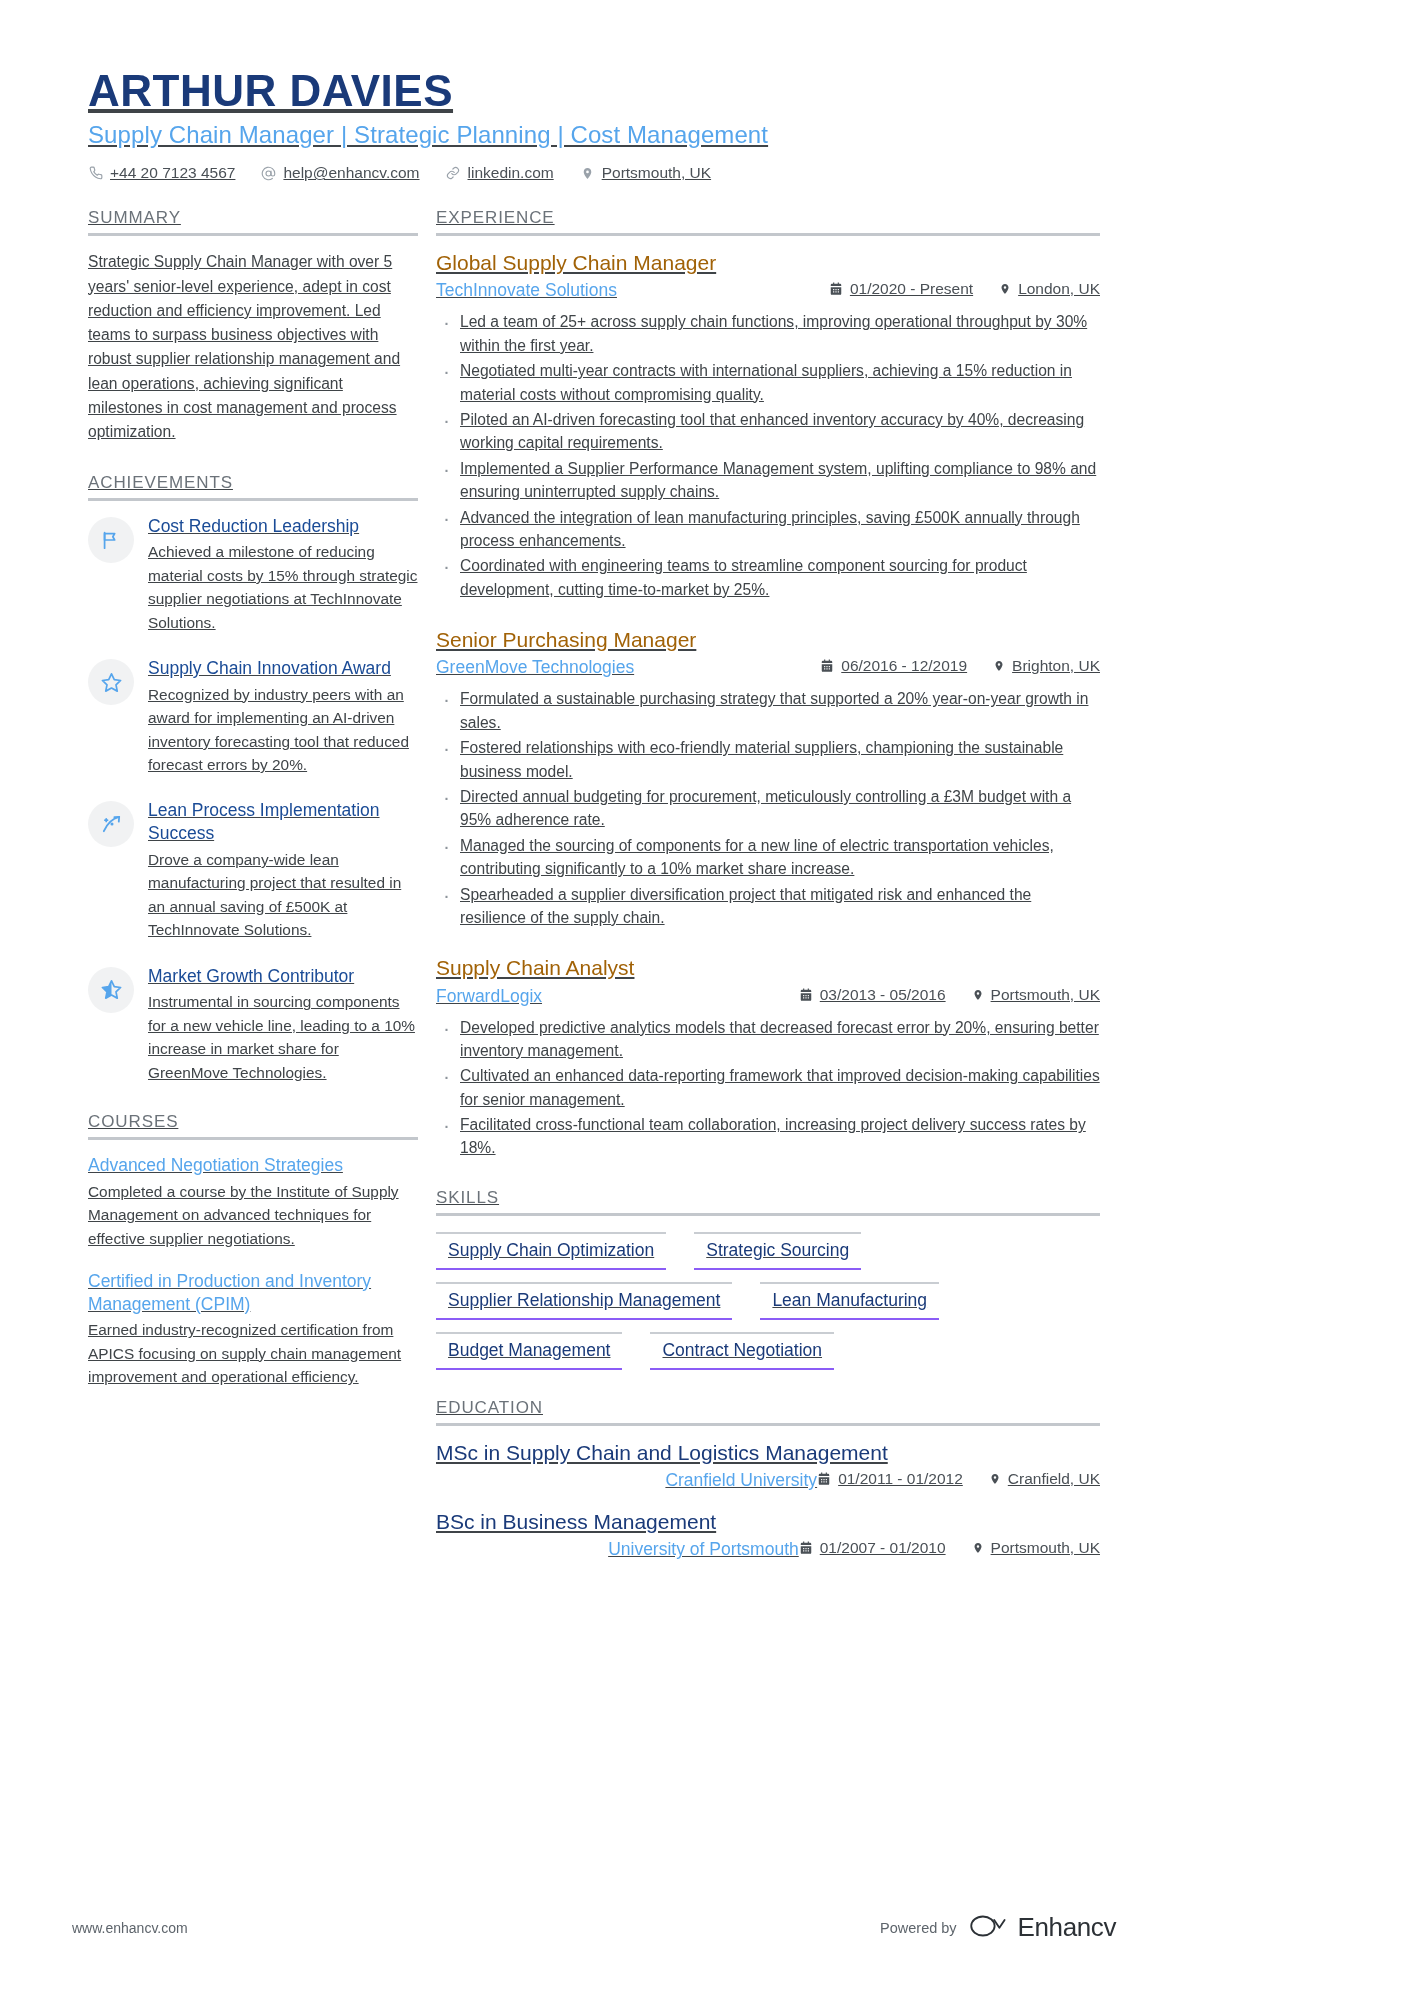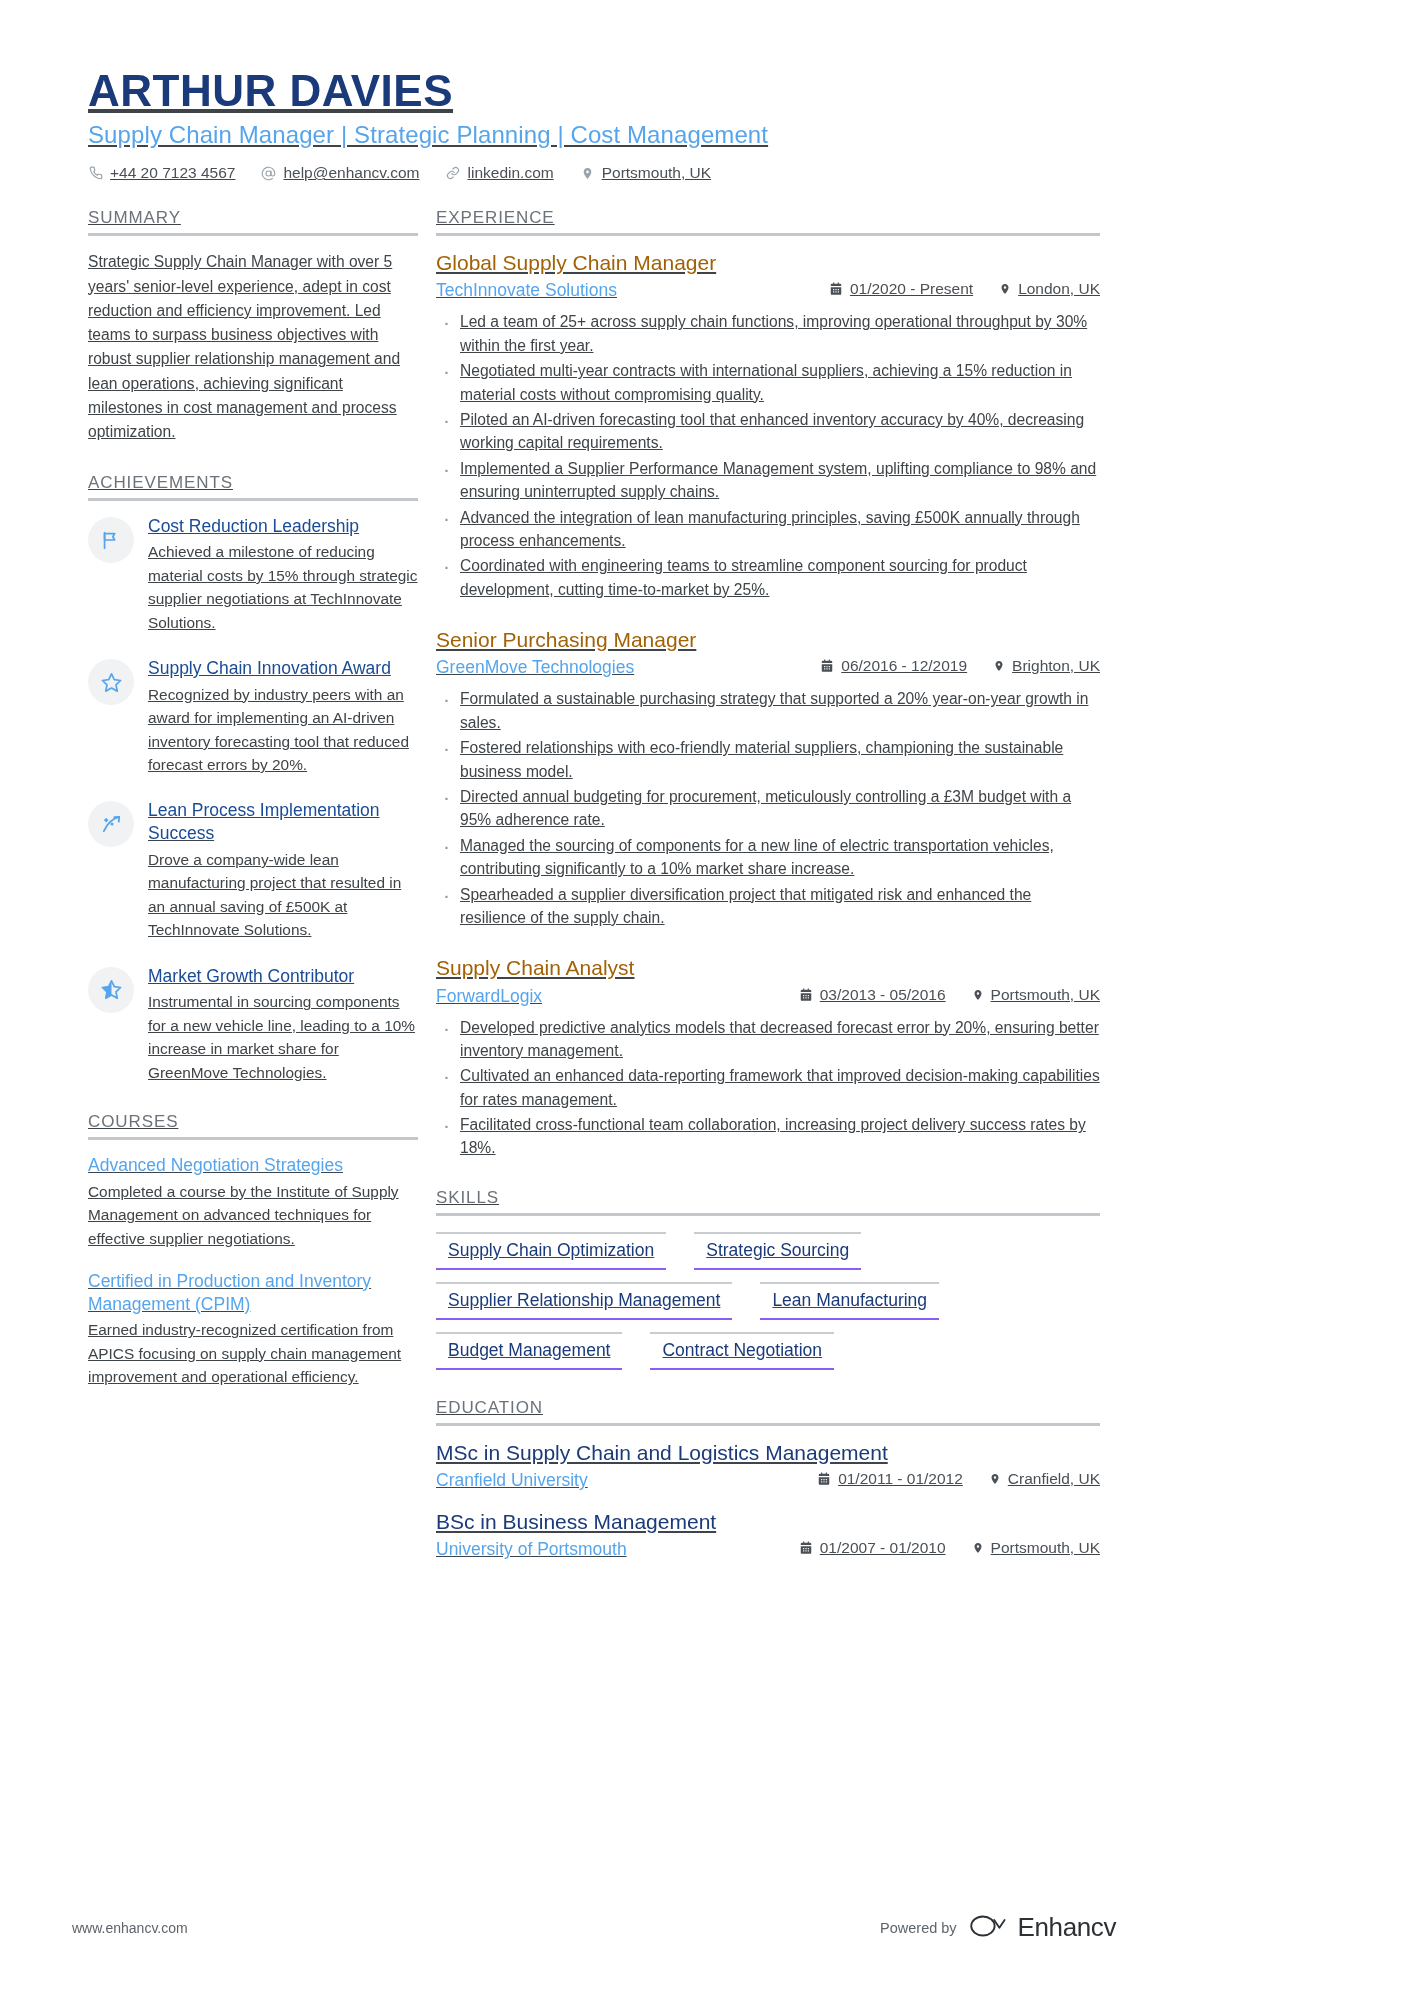--- a/index.html
+++ b/index.html
@@ -85,21 +85,21 @@
   .skills { display: flex; flex-wrap: wrap; gap: 12px 28px; padding-top: 2px; }
   .skill {
     font-size: 17.5px; color: #1a3a79; padding: 6px 12px 7px 12px;
     border-top: 2px solid #c9cdd2; border-bottom: 2px solid #8b5cf6;
     line-height: 1.2;
   }
 
   
   .edu { margin-bottom: 18px; }
   .edu-title { font-size: 21px; color: #1a3a79; font-weight: 400; line-height: 1.25; }
-  .edu-meta { display: flex; align-items: baseline; margin-top: 4px; }
+  .edu-meta { display: flex; align-items: baseline; margin-top: 4px; text-align: right; }
   .edu-school { font-size: 17.5px; color: #56a5ec; flex: 1 1 auto; }
 
   
   .footer {
     position: absolute; left: 72px; right: 68px; bottom: 52px;
     display: flex; align-items: center; justify-content: space-between;
   }
   .footer-url { font-size: 14px; color: #5d646b; }
   .footer-right { display: flex; align-items: center; gap: 12px; }
   .powered { font-size: 14.5px; color: #5d646b; }
@@ -337,21 +337,21 @@
               <span class="ic">
                 <svg width="12" height="14" viewBox="0 0 24 24" fill="#4a5056">
                     <path d="M12 2C8.1 2 5 5.1 5 9c0 5.2 7 13 7 13s7-7.8 7-13c0-3.9-3.1-7-7-7zm0 9.5A2.5 2.5 0 1 1 12 6.5a2.5 2.5 0 0 1 0 5z"></path>
                   </svg>
               </span>
               <span>Portsmouth, UK</span>
             </span>
           </div>
           <ul class="bullets">
             <li>Developed predictive analytics models that decreased forecast error by 20%, ensuring better inventory management.</li>
-            <li>Cultivated an enhanced data-reporting framework that improved decision-making capabilities for rates management.</li>
+            <li>Cultivated an enhanced data-reporting framework that improved decision-making capabilities for senior management.</li>
             <li>Facilitated cross-functional team collaboration, increasing project delivery success rates by 18%.</li>
           </ul>
         </div>
       </div>
 
       <div class="section">
         <div class="sec-title">SKILLS</div>
         <div class="sec-rule"></div>
         <div class="skills">
           <span class="skill">Supply Chain Optimization</span>

